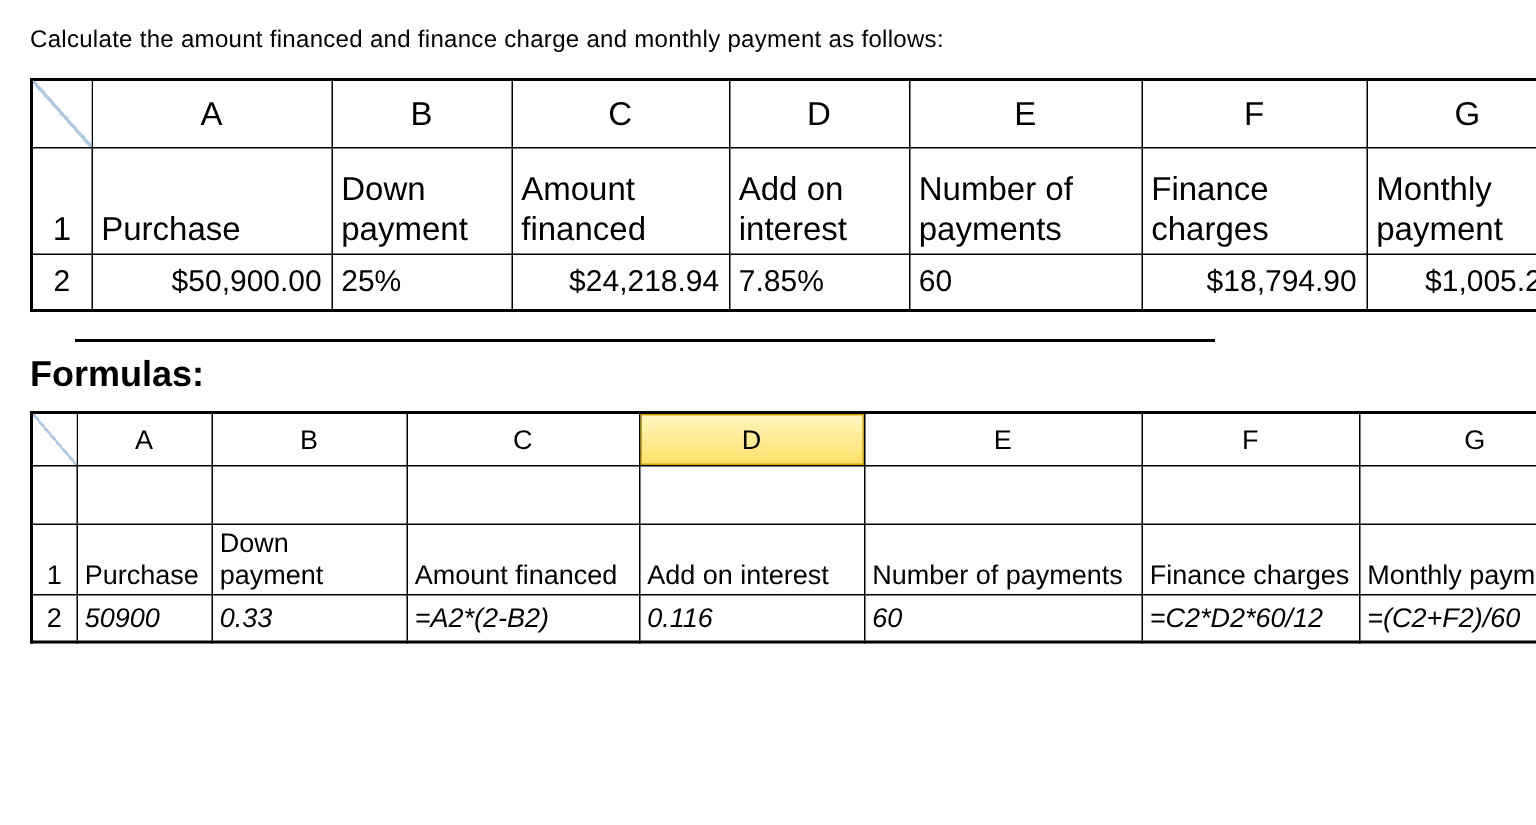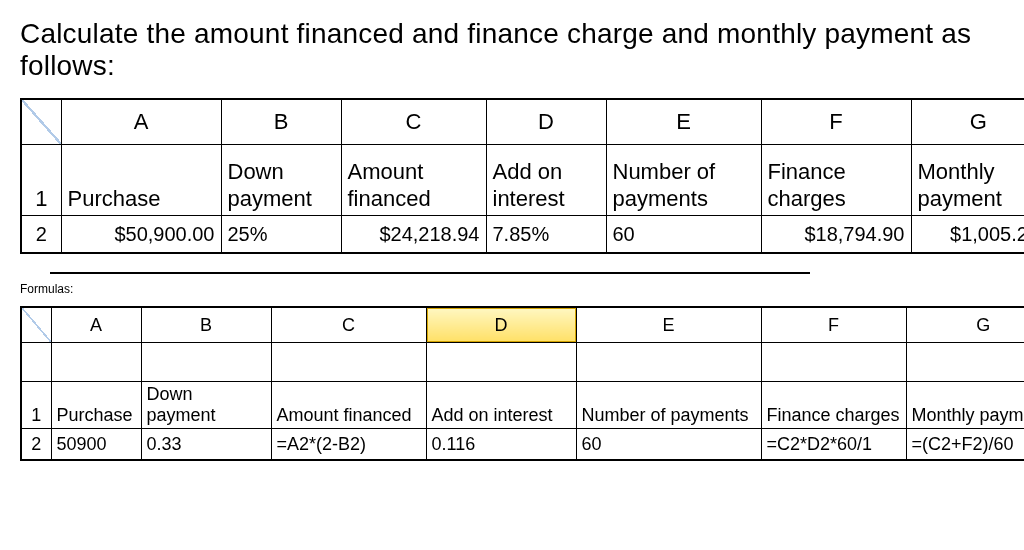--- a/index.html
+++ b/index.html
@@ -6,21 +6,21 @@
     font-family: Arial, sans-serif;
     font-size: 20px;
     margin: 0;
     padding: 18px 20px;
     background: #ffffff;
     color: #000;
     width: 1024px;
     box-sizing: border-box;
   }
   .instruction {
-    font-size: 28px;
+    font-size: 16px;
     margin-bottom: 16px;
     letter-spacing: 0.2px;
   }
   table {
     border-collapse: collapse;
     table-layout: fixed;
   }
 
   
   .t1 {
@@ -74,22 +74,23 @@
   .divider-wrap {
     margin: 18px 0 8px 30px;
     width: 760px;
   }
   .divider-track {
     height: 2px;
     background: #000;
   }
 
   .formulas-label {
-    font-size: 12px;
+    font-size: 24px;
     margin: 8px 0 10px 0;
+    font-weight: bold;
   }
 
   
   .t2 {
     width: 1000px;
     border: 2px solid #000;
   }
   .t2 th, .t2 td {
     border: 1px solid #000;
     padding: 2px 5px;
@@ -128,21 +129,21 @@
   .t2 .rownum { text-align: center; }
   .t2 .blank-row td, .t2 .blank-row th {
     height: 34px;
   }
   .t2 .label-row td, .t2 .label-row th {
     text-align: left;
     vertical-align: bottom;
     height: 28px;
   }
   .t2 .label-row .rownum { text-align: center; }
-  .t2 .val { text-align: left; }
+  .t2 .val { text-align: left; font-style: italic; }
 
   
 </style>
 </head>
 <body>
 
 <div class="instruction">Calculate the amount financed and finance charge and monthly payment as follows:</div>
 
 <table class="t1">
   <colgroup>
@@ -237,17 +238,17 @@
     <td>Finance charges</td>
     <td>Monthly payment</td>
   </tr>
   <tr>
     <th class="rownum">2</th>
     <td class="val">50900</td>
     <td class="val">0.33</td>
     <td class="val">=A2*(2-B2)</td>
     <td class="val">0.116</td>
     <td class="val">60</td>
-    <td class="val">=C2*D2*60/1</td>
+    <td class="val">=C2*D2*60/12</td>
     <td class="val">=(C2+F2)/60</td>
   </tr>
 </tbody>
   </table>
 
 </body></html>

